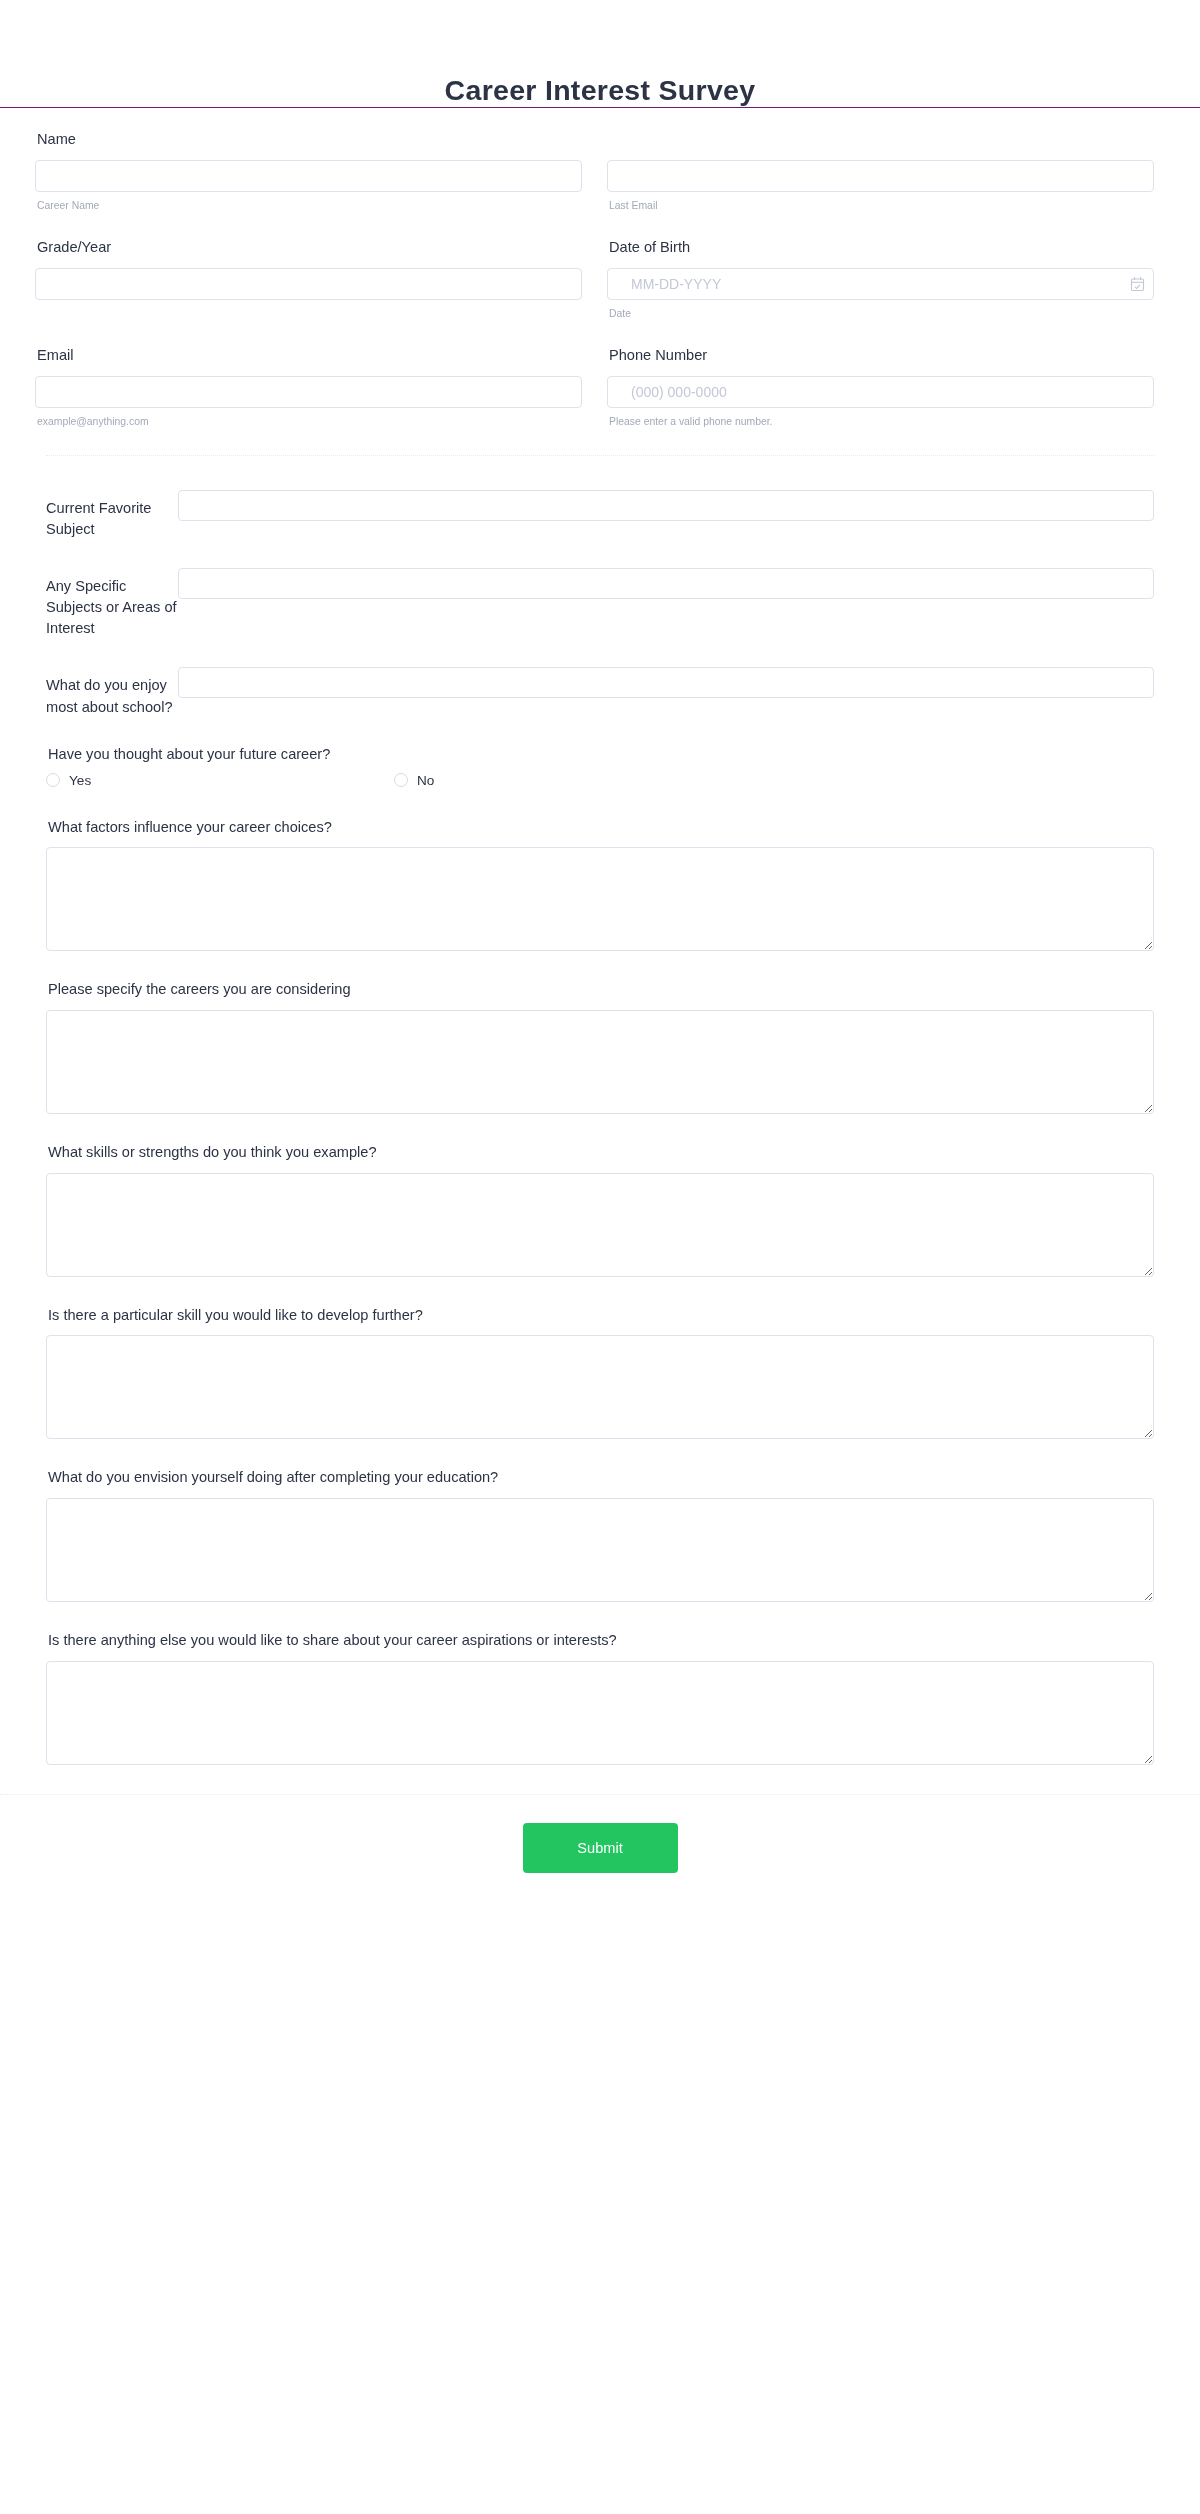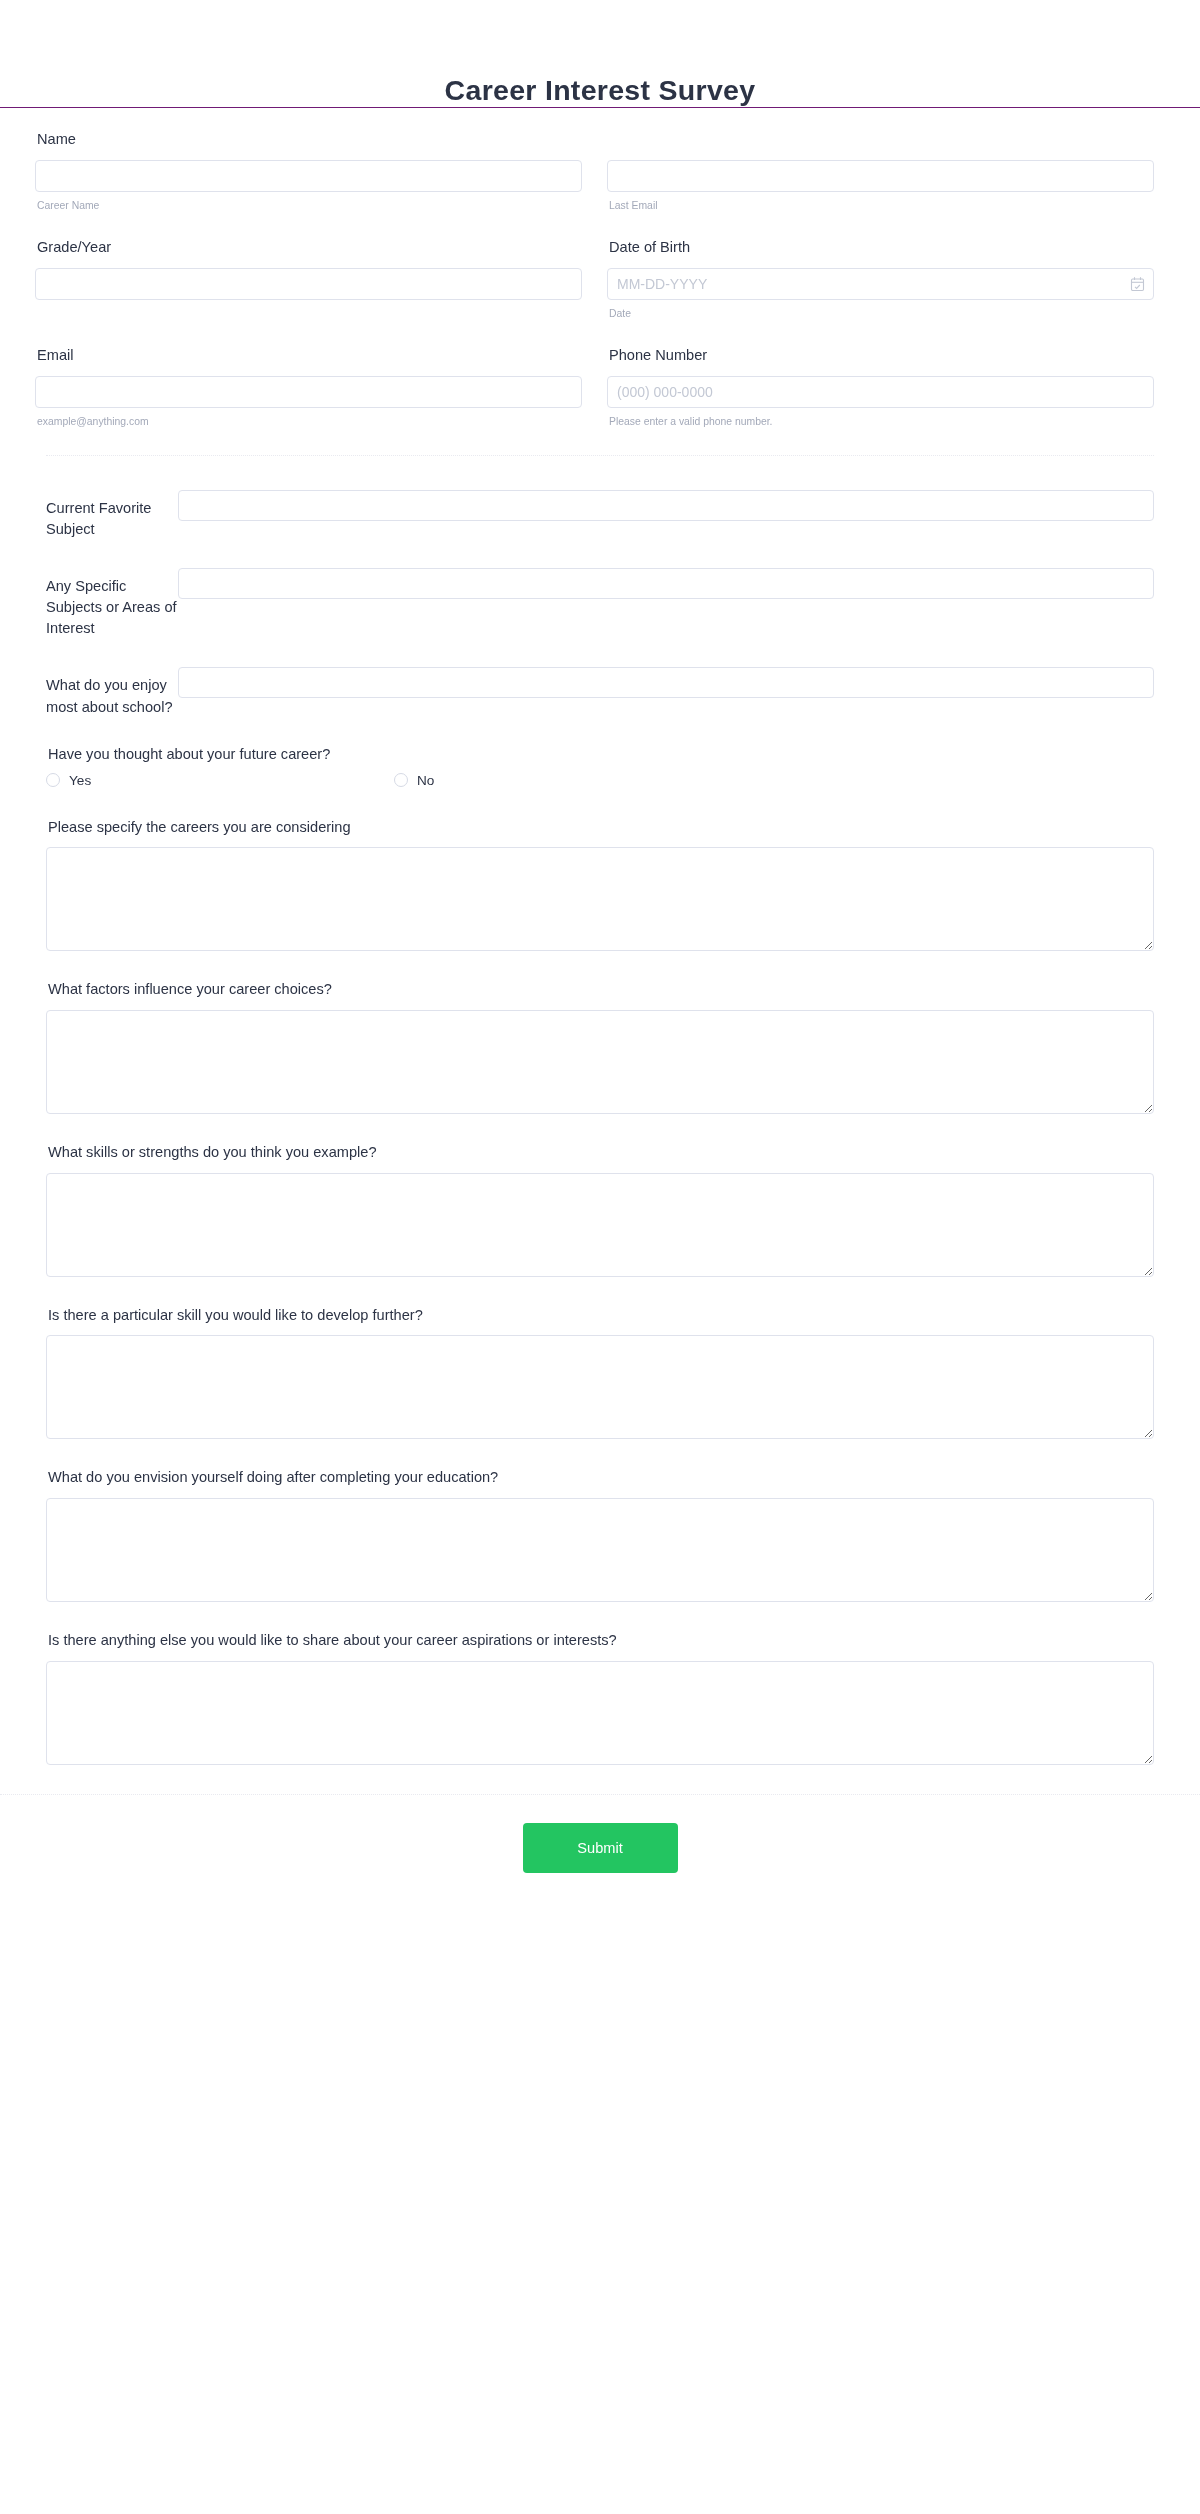--- a/index.html
+++ b/index.html
@@ -56,21 +56,21 @@
     margin: 0 0 10px 2px;
     font-weight: normal;
   }
 
   .inp {
     width: 100%;
     height: 32px;
     border: 1px solid #dfe2ec;
     border-radius: 4px;
     background: #ffffff;
-    padding: 0 9px;
+    padding: 0 23px;
     font-size: 14px;
     font-family: "Liberation Sans", sans-serif;
     color: #2c3345;
     outline: none;
     display: block;
   }
   .inp::placeholder { color: #c3c8d4; }
 
   .sublabel {
     font-size: 10.4px;
@@ -286,26 +286,26 @@
           <span class="radio-text">Yes</span>
         </label>
         <label class="radio-opt">
           <span class="radio-dot"></span>
           <span class="radio-text">No</span>
         </label>
       </div>
     </div>
 
     <div class="ta-block">
+      <div class="ta-label">What factors influence your career choices?</div>
+      <textarea class="ta" placeholder="" style=""></textarea>
+    </div>
+
+    <div class="ta-block">
       <div class="ta-label">Please specify the careers you are considering</div>
-      <textarea class="ta" placeholder="" style=""></textarea>
-    </div>
-
-    <div class="ta-block">
-      <div class="ta-label">What factors influence your career choices?</div>
       <textarea class="ta" placeholder="" style=""></textarea>
     </div>
 
     <div class="ta-block">
       <div class="ta-label">What skills or strengths do you think you example?</div>
       <textarea class="ta" placeholder="" style=""></textarea>
     </div>
 
     <div class="ta-block">
       <div class="ta-label">Is there a particular skill you would like to develop further?</div>

